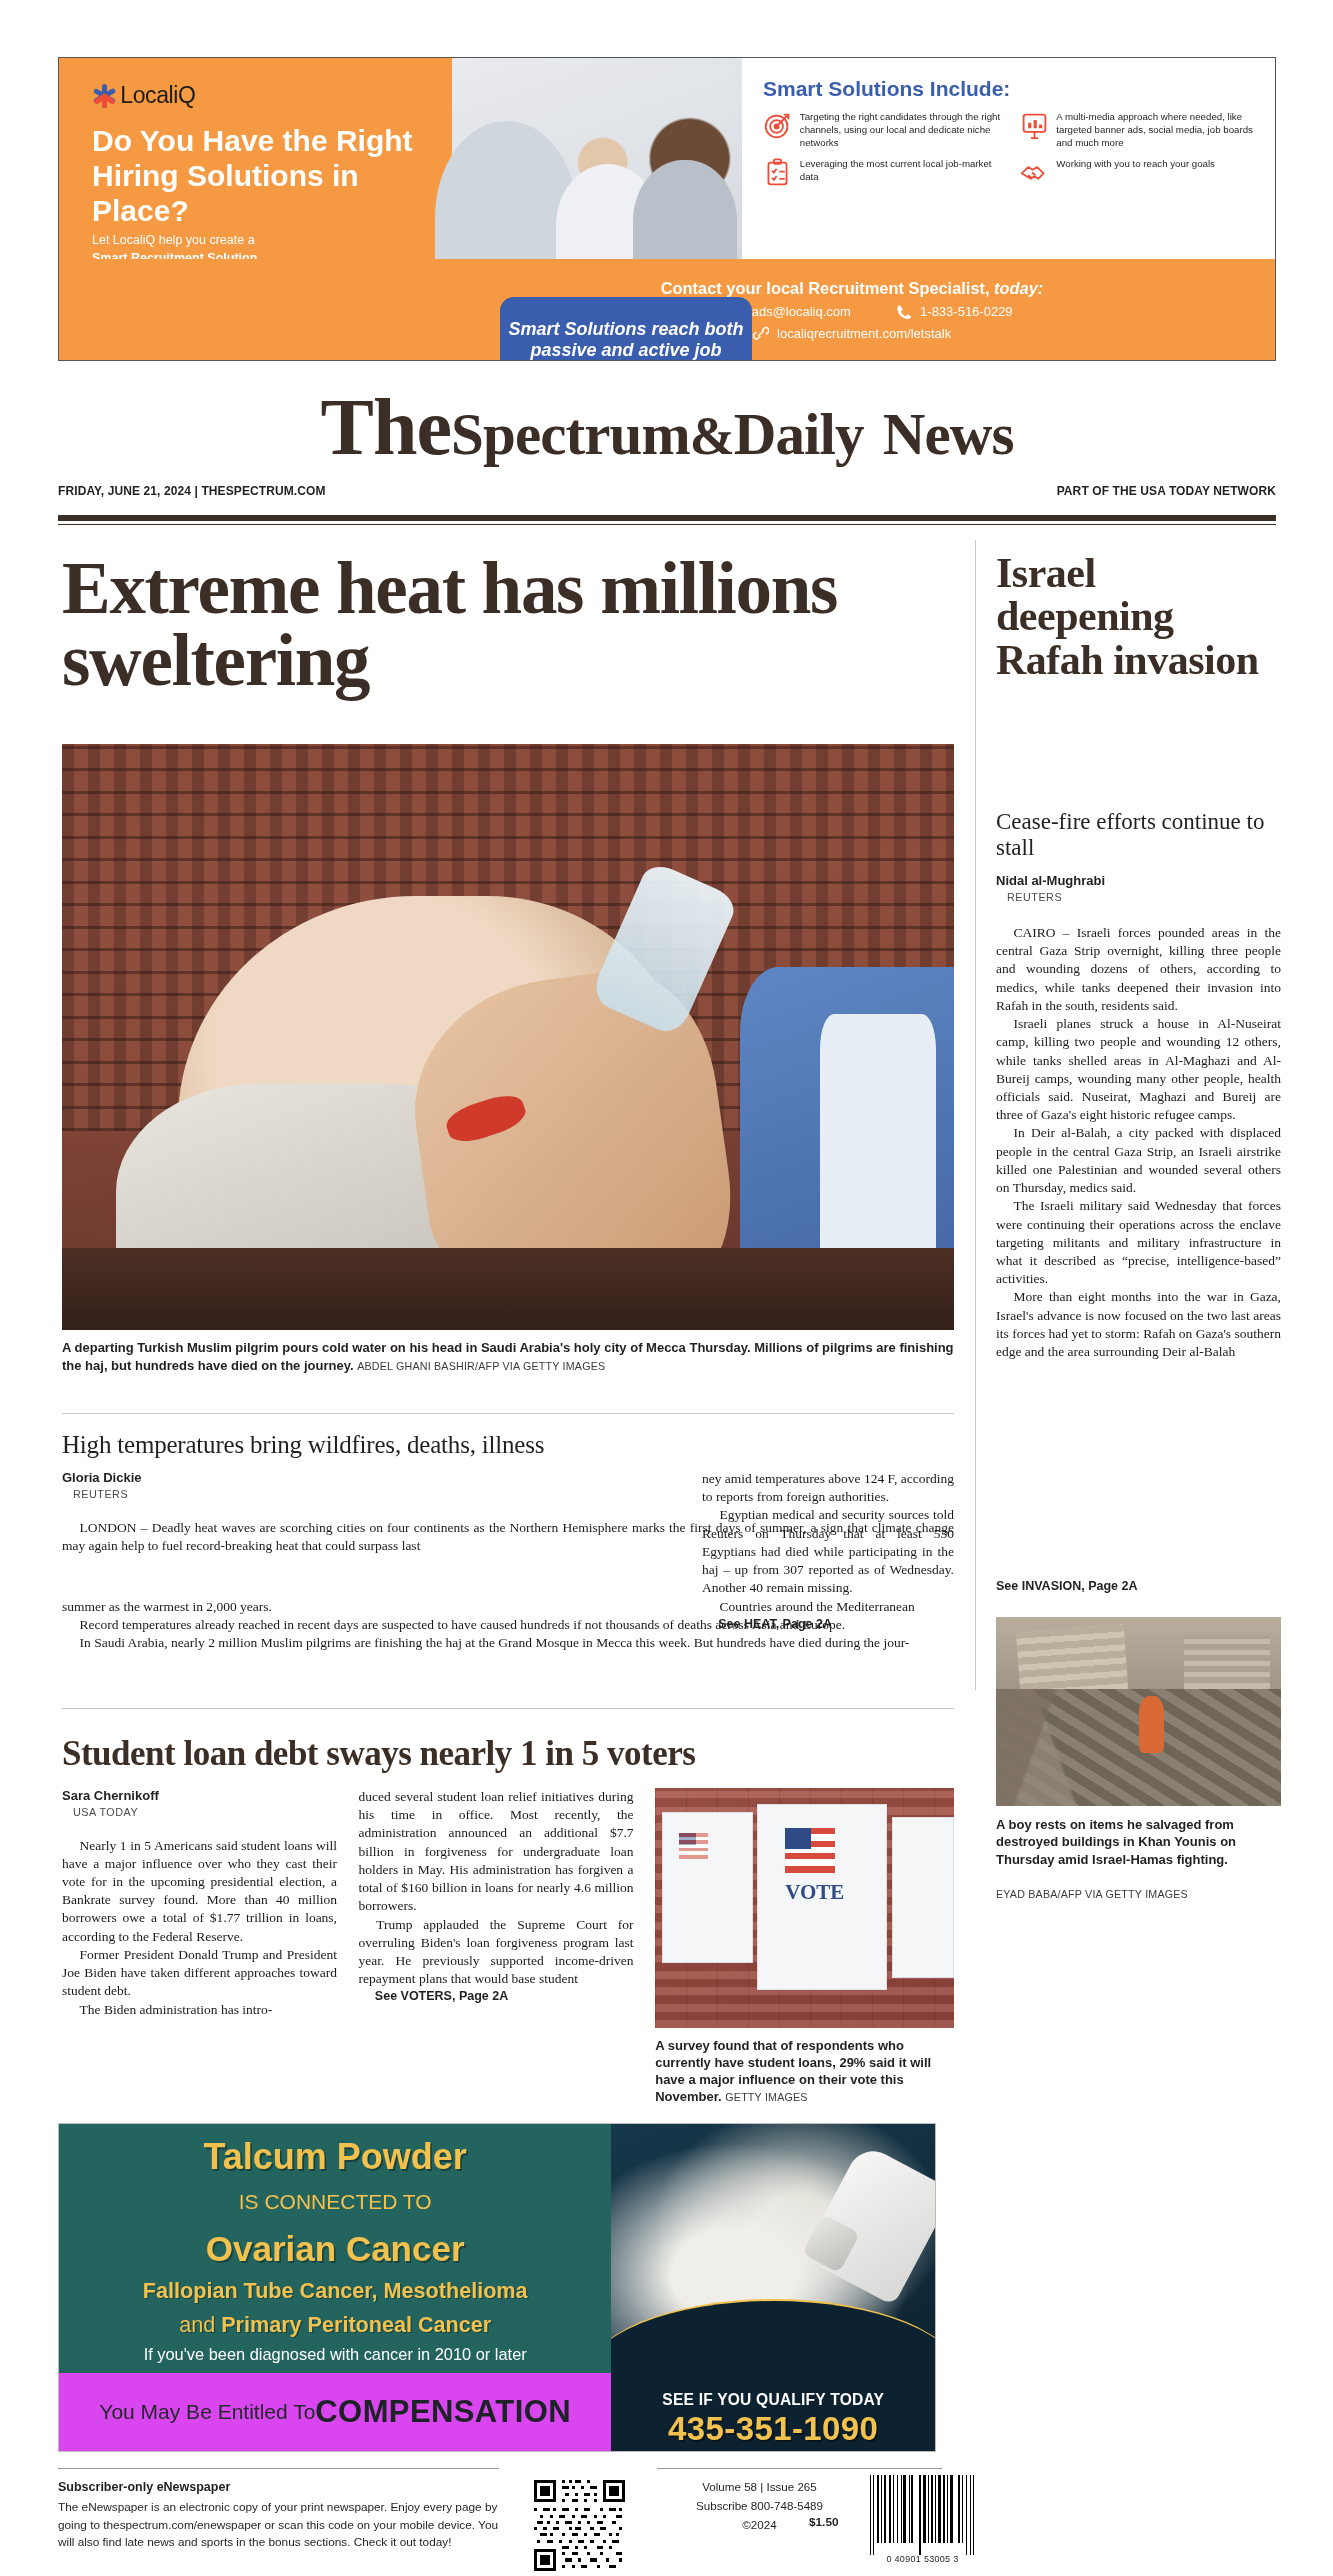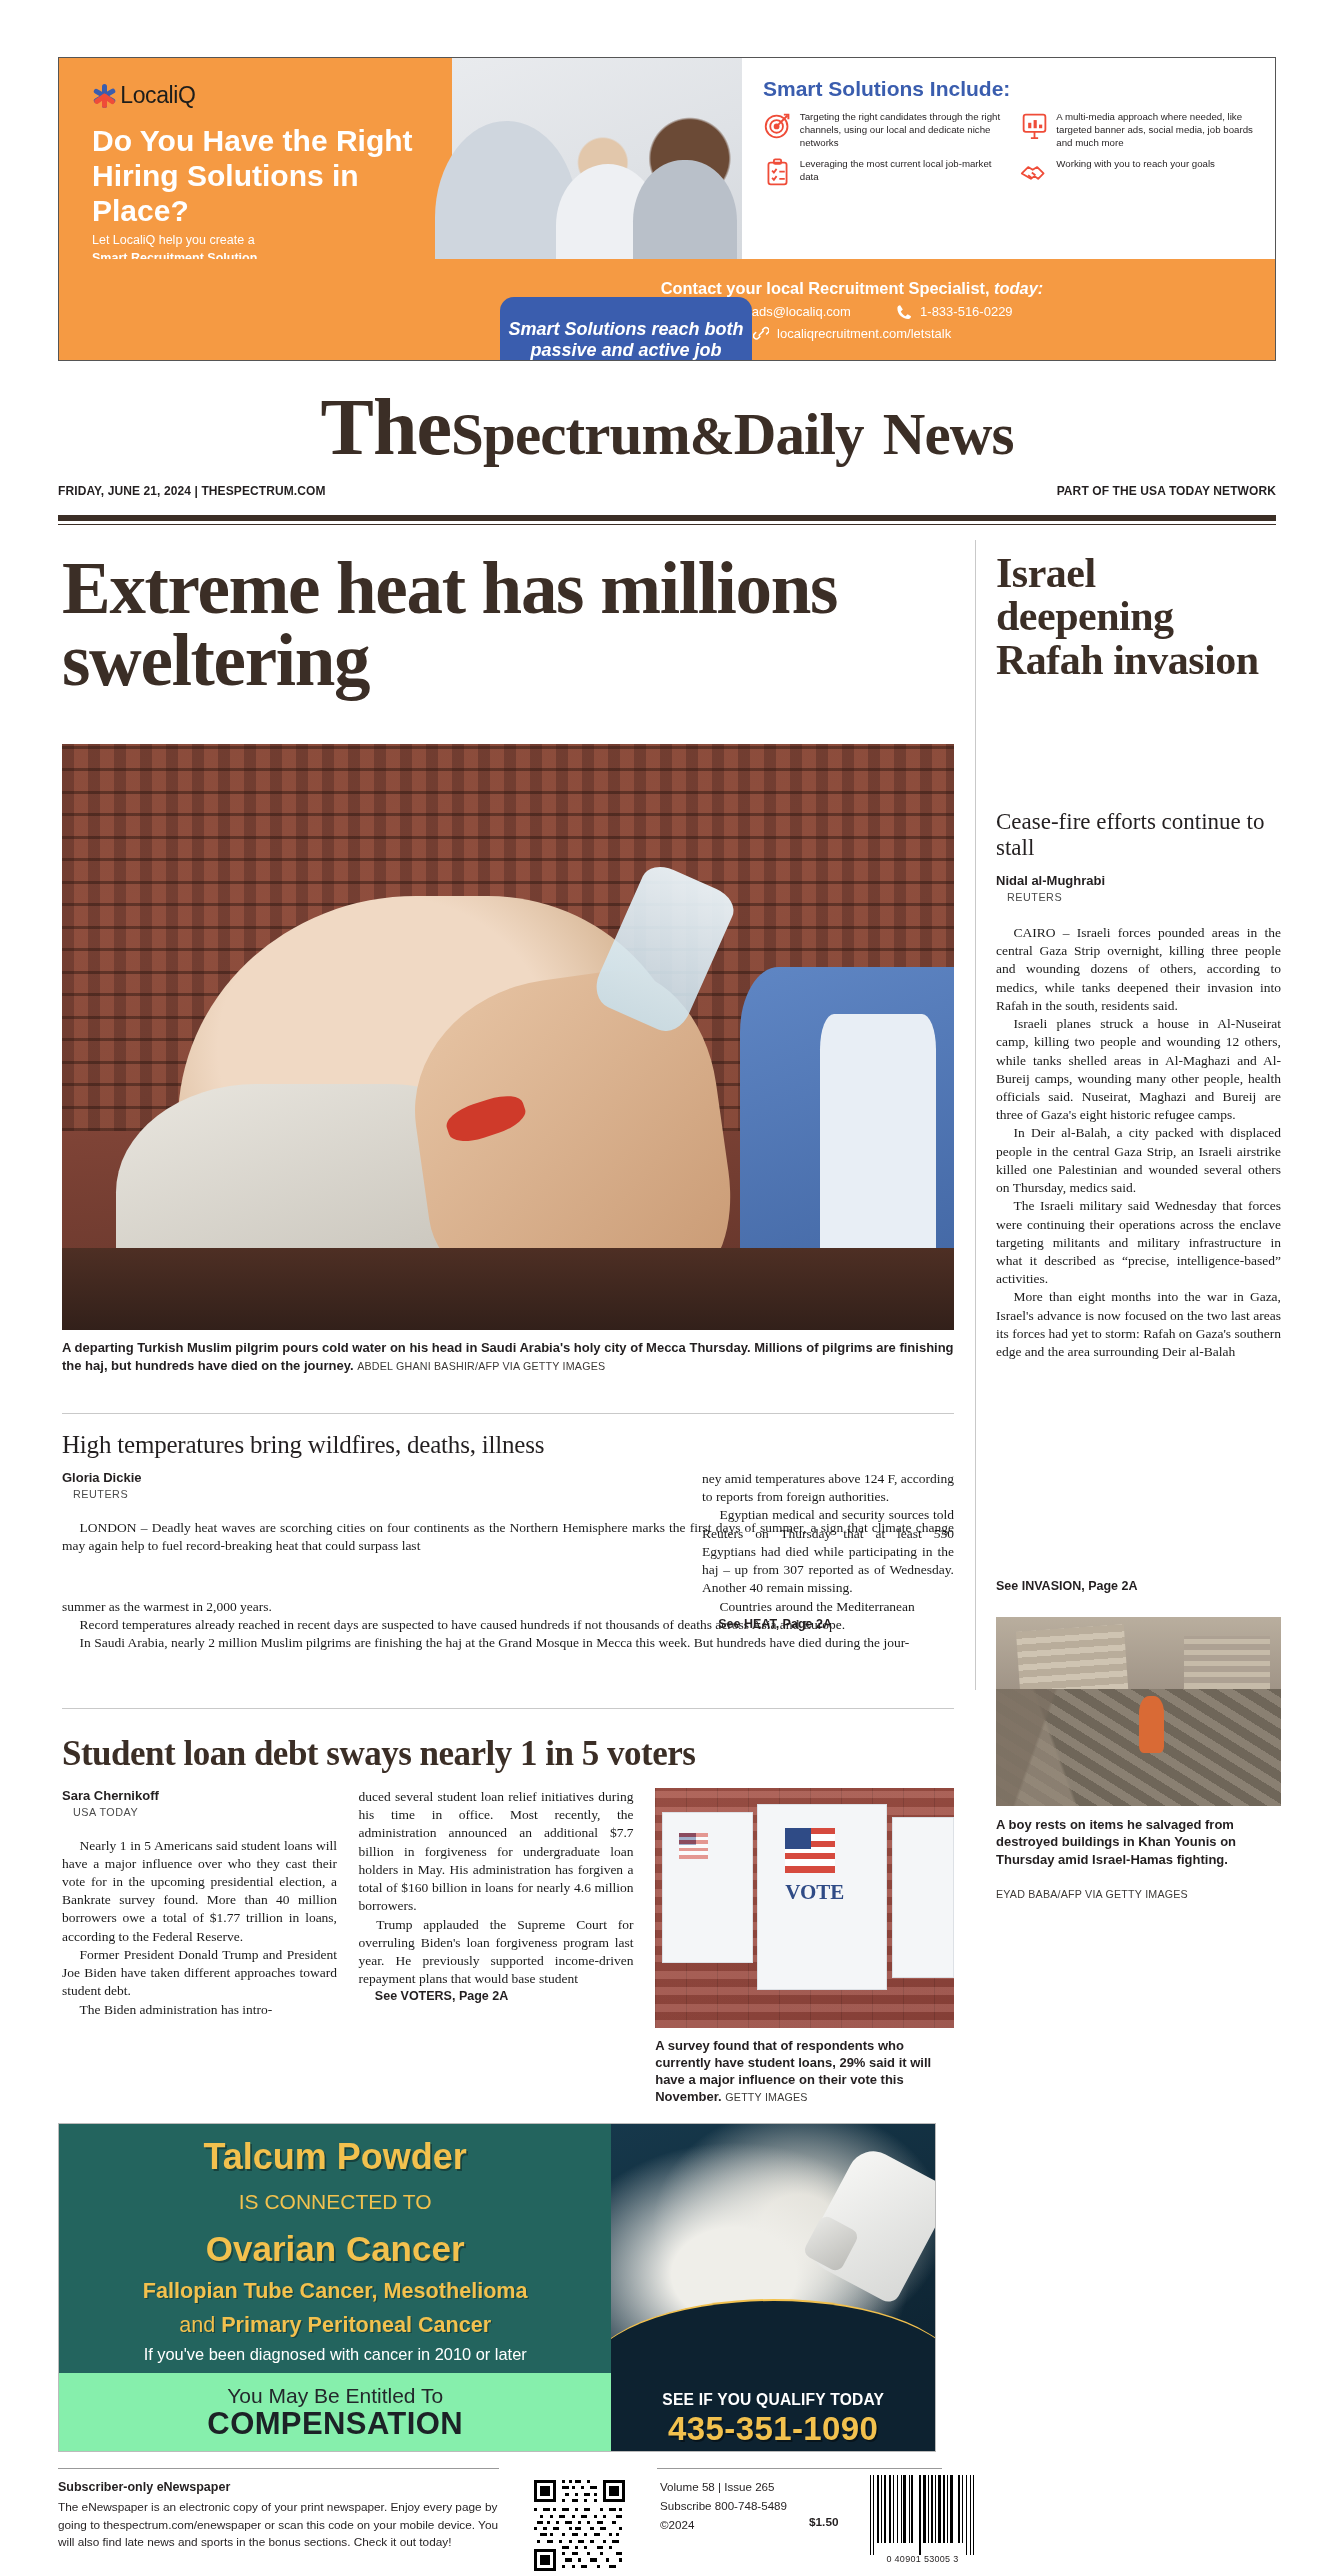--- a/index.html
+++ b/index.html
@@ -338,22 +338,22 @@
   .ba-sub1 { position:absolute; left:0; top:66px; width:100%; text-align:center; font-size:21px; color:#F2C14E;}
   .ba-big  { position:absolute; left:0; top:105px; width:100%; text-align:center; font-size:35px; font-weight:bold; color:#F2C14E;
              text-shadow: 1.7px 1.7px 0 rgba(0,0,0,.3);}
   .ba-l2   { position:absolute; left:0; top:154px; width:100%; text-align:center; font-size:21.6px; font-weight:bold; color:#F2C14E;
              text-shadow: 1.3px 1.3px 0 rgba(0,0,0,.3);}
   .ba-l3   { position:absolute; left:0; top:188px; width:100%; text-align:center; font-size:21.6px; color:#F2C14E;
              text-shadow: 1.3px 1.3px 0 rgba(0,0,0,.3);}
   .ba-l3 b { font-weight:bold; }
   .ba-l4   { position:absolute; left:0; top:221px; width:100%; text-align:center; font-size:16.4px; color:#ffffff;}
   .ba-yellow {
-    position:absolute; left:0; bottom:0; width:100%; height:78px; background:#86efac;
-    display:flex; flex-direction:column; align-items:center; justify-content:center;
+    position:absolute; left:0; bottom:0; width:100%; height:78px; background:#d946ef;
+    display:flex; flex-direction:row; align-items:center; justify-content:center;
   }
   .ba-yellow .y1 { font-size: 21px; color:#23282b; }
   .ba-yellow .y2 { font-size: 31px; font-weight:bold; color:#1c2226; letter-spacing:0.4px; line-height:1.02;}
   .ba-powder {
     position:absolute; left:0; top:0; width:100%; height: 251px;
     background: radial-gradient(ellipse at 38% 60%, #efeee9 0 22%, rgba(13,34,48,0) 62%),
                 radial-gradient(ellipse at 58% 40%, #dedcd4 0 14%, rgba(13,34,48,0) 55%),
                 linear-gradient(160deg, #16384b 0%, #0d2230 100%);
   }
   .ba-bottle {
@@ -381,21 +381,21 @@
     font-size: 33px; font-weight:bold; color:#F2C14E; letter-spacing:0.4px;
     text-shadow: 1.7px 1.7px 0 rgba(0,0,0,.4);
   }
 
   
   .foot-rule-l { position:absolute; left:58px; top:2468px; width:441px; height:0.9px; background:#999; }
   .foot-rule-r { position:absolute; left:657px; top:2468px; width:285px; height:0.9px; background:#999; }
   .foot-title { position:absolute; left:58px; top:2480px; font-size:12.5px; font-weight:bold; color:#231F20; }
   .foot-body  { position:absolute; left:58px; top:2499px; width:441px; font-size:11.8px; line-height:1.5; color:#231F20; }
   .qr { position:absolute; left:534px; top:2480px; width:91px; height:91px; }
-  .vol-block { position:absolute; left:660px; top:2478px; width:199px; font-size:11.6px; line-height:1.62; color:#231F20; }
+  .vol-block { position:absolute; left:660px; top:2478px; width:199px; font-size:11.6px; line-height:1.62; color:#231F20;text-align:center; }
   .vol-price { position:absolute; left:809px; top:2515px; font-size:11.8px; font-weight:bold; color:#231F20; }
   .barcode { position:absolute; left:868px; top:2475px; width:109px; height:80px; }
   .barcode-num { position:absolute; left:860px; top:2554px; width:125px; text-align:center; font-size:9px; color:#231F20; letter-spacing:0.3px;}
 </style>
 </head>
 <body>
 
 <div class="page">
 
   <div class="topad">

